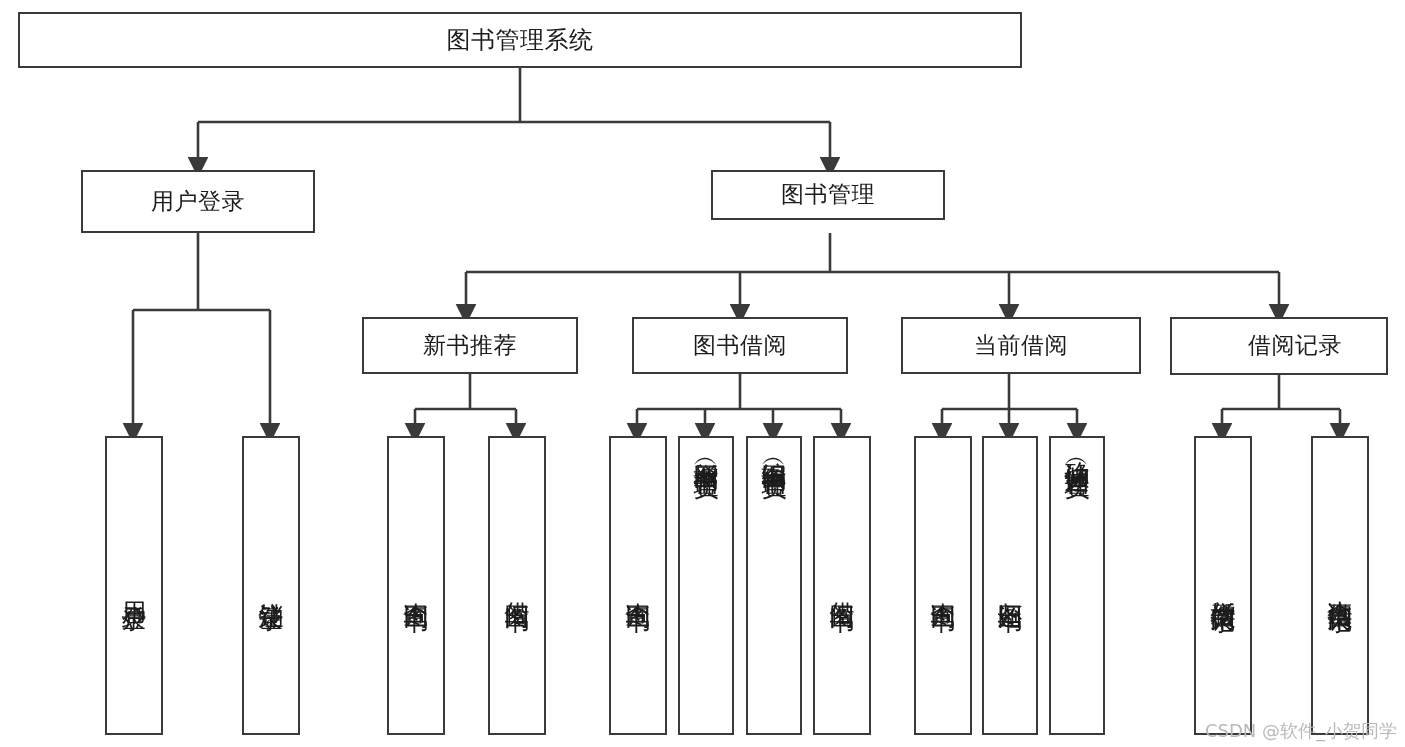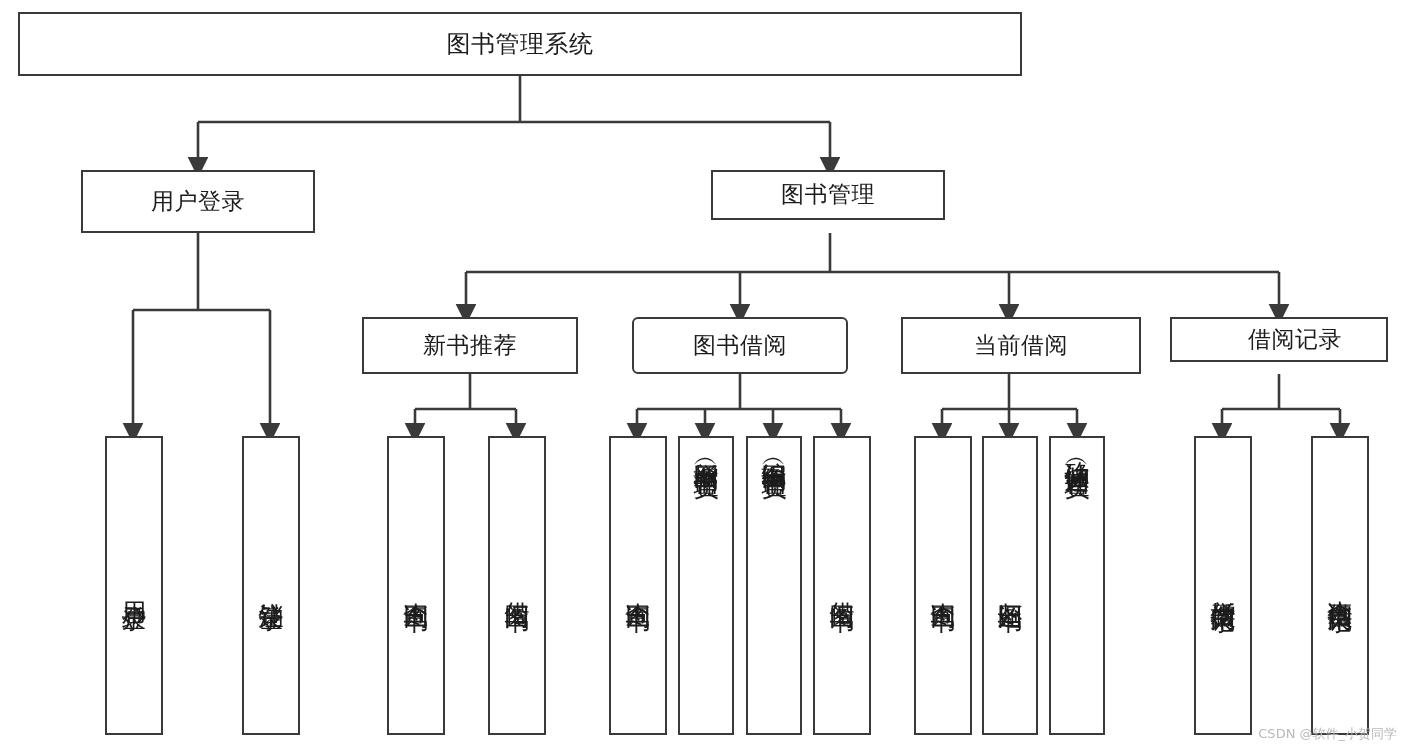--- a/index.html
+++ b/index.html
@@ -63,21 +63,21 @@
     white-space: nowrap;
   }
   .node.v.centered {
     align-items: center;
     padding-top: 0;
   }
   #watermark {
     position: absolute;
     right: 8px;
     bottom: 4px;
-    font-size: 13px;
+    font-size: 18px;
     color: #b9b9b9;
     white-space: nowrap;
     z-index: 5;
     font-family: "DejaVu Sans", "Liberation Sans", sans-serif;
   }
 </style>
 </head>
 <body>
 
 <div id="stage">
@@ -125,45 +125,45 @@
       <path d="M1009,409 L1009,426" marker-end="url(#arrow)"></path>
       <path d="M1077,409 L1077,426" marker-end="url(#arrow)"></path>
 
       <path d="M1279,374 L1279,409"></path>
       <path d="M1222,409 L1340,409"></path>
       <path d="M1222,409 L1222,426" marker-end="url(#arrow)"></path>
       <path d="M1340,409 L1340,426" marker-end="url(#arrow)"></path>
     </g>
   </svg>
 
-  <div class="node h root" style="left:18px; top:12px; width:1004px; height:64px;">
+  <div class="node h root" style="left:18px; top:12px; width:1004px; height:56px;">
     <span class="label">图书管理系统</span>
   </div>
 
   <div class="node h" style="left:81px; top:170px; width:234px; height:63px;">
     <span class="label">用户登录</span>
   </div>
 
   <div class="node h" style="left:711px; top:170px; width:234px; height:50px;">
     <span class="label">图书管理</span>
   </div>
 
   <div class="node h" style="left:362px; top:317px; width:216px; height:57px;">
     <span class="label">新书推荐</span>
   </div>
 
-  <div class="node h" style="left:632px; top:317px; width:216px; height:57px;border-radius:6px;">
+  <div class="node h" style="left:632px; top:317px; width:216px; height:57px;">
     <span class="label">图书借阅</span>
   </div>
 
   <div class="node h" style="left:901px; top:317px; width:240px; height:57px;">
     <span class="label">当前借阅</span>
   </div>
 
-  <div class="node h" style="left:1170px; top:317px; width:218px; height:45px;padding-left:32px;">
+  <div class="node h" style="left:1170px; top:317px; width:218px; height:58px;padding-left:32px;">
     <span class="label">借阅记录</span>
   </div>
 
   <div class="node v centered" style="left:105px; top:436px; width:58px; height:299px;">
     <span class="label">用户登录</span>
   </div>
 
   <div class="node v centered" style="left:242px; top:436px; width:58px; height:299px;">
     <span class="label">注销登录</span>
   </div>

